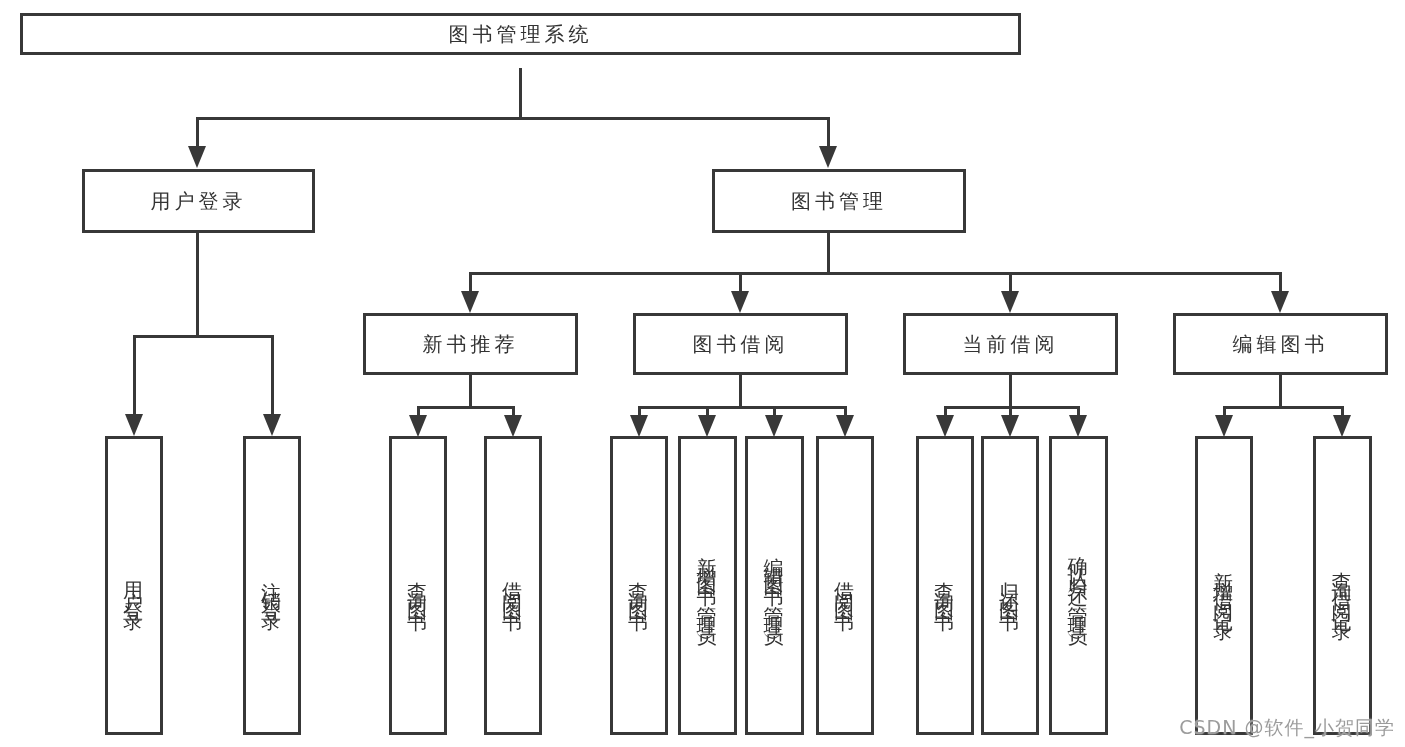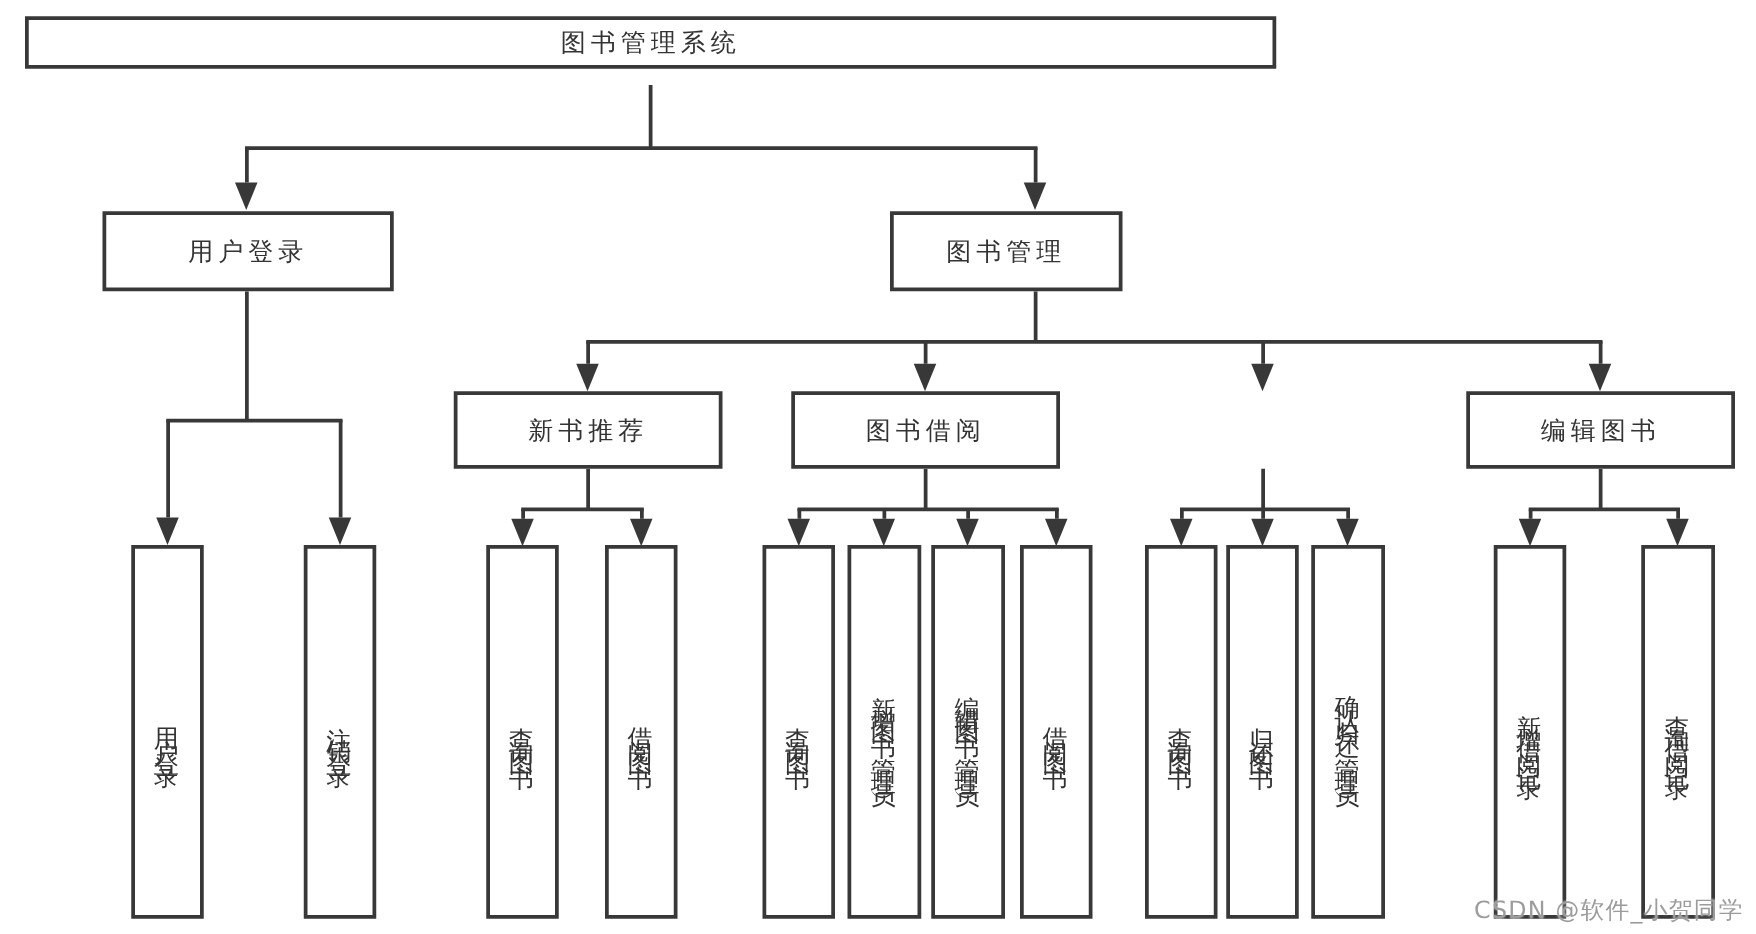--- a/index.html
+++ b/index.html
@@ -74,24 +74,25 @@
   }
 </style>
 </head>
 <body>
 
 <div id="canvas">
 
   <div class="box" style="left:20px; top:13px; width:1001px; height:42px;">图书管理系统</div>
 
   <div class="box" style="left:82px; top:169px; width:233px; height:64px;">用户登录</div>
-  <div class="box" style="left:712px; top:169px; width:186px; height:64px;">图书管理</div>
+  <div class="box" style="left:712px; top:169px; width:254px; height:64px;">图书管理</div>
 
   <div class="box" style="left:363px; top:313px; width:215px; height:62px;">新书推荐</div>
   <div class="box" style="left:633px; top:313px; width:215px; height:62px;">图书借阅</div>
+  <div class="box" style="left:903px; top:313px; width:215px; height:62px;">当前借阅</div>
   <div class="box" style="left:1173px; top:313px; width:215px; height:62px;">编辑图书</div>
 
   <div class="vbox" style="left:105px; top:436px; width:58px; height:299px;">用户登录</div>
   <div class="vbox" style="left:243px; top:436px; width:58px; height:299px;">注销登录</div>
 
   <div class="vbox" style="left:389px; top:436px; width:58px; height:299px;">查询图书</div>
   <div class="vbox" style="left:484px; top:436px; width:58px; height:299px;">借阅图书</div>
 
   <div class="vbox" style="left:610px; top:436px; width:58px; height:299px;">查询图书</div>
   <div class="vbox" style="left:678px; top:436px; width:59px; height:299px;">新增图书（管理员）</div>

